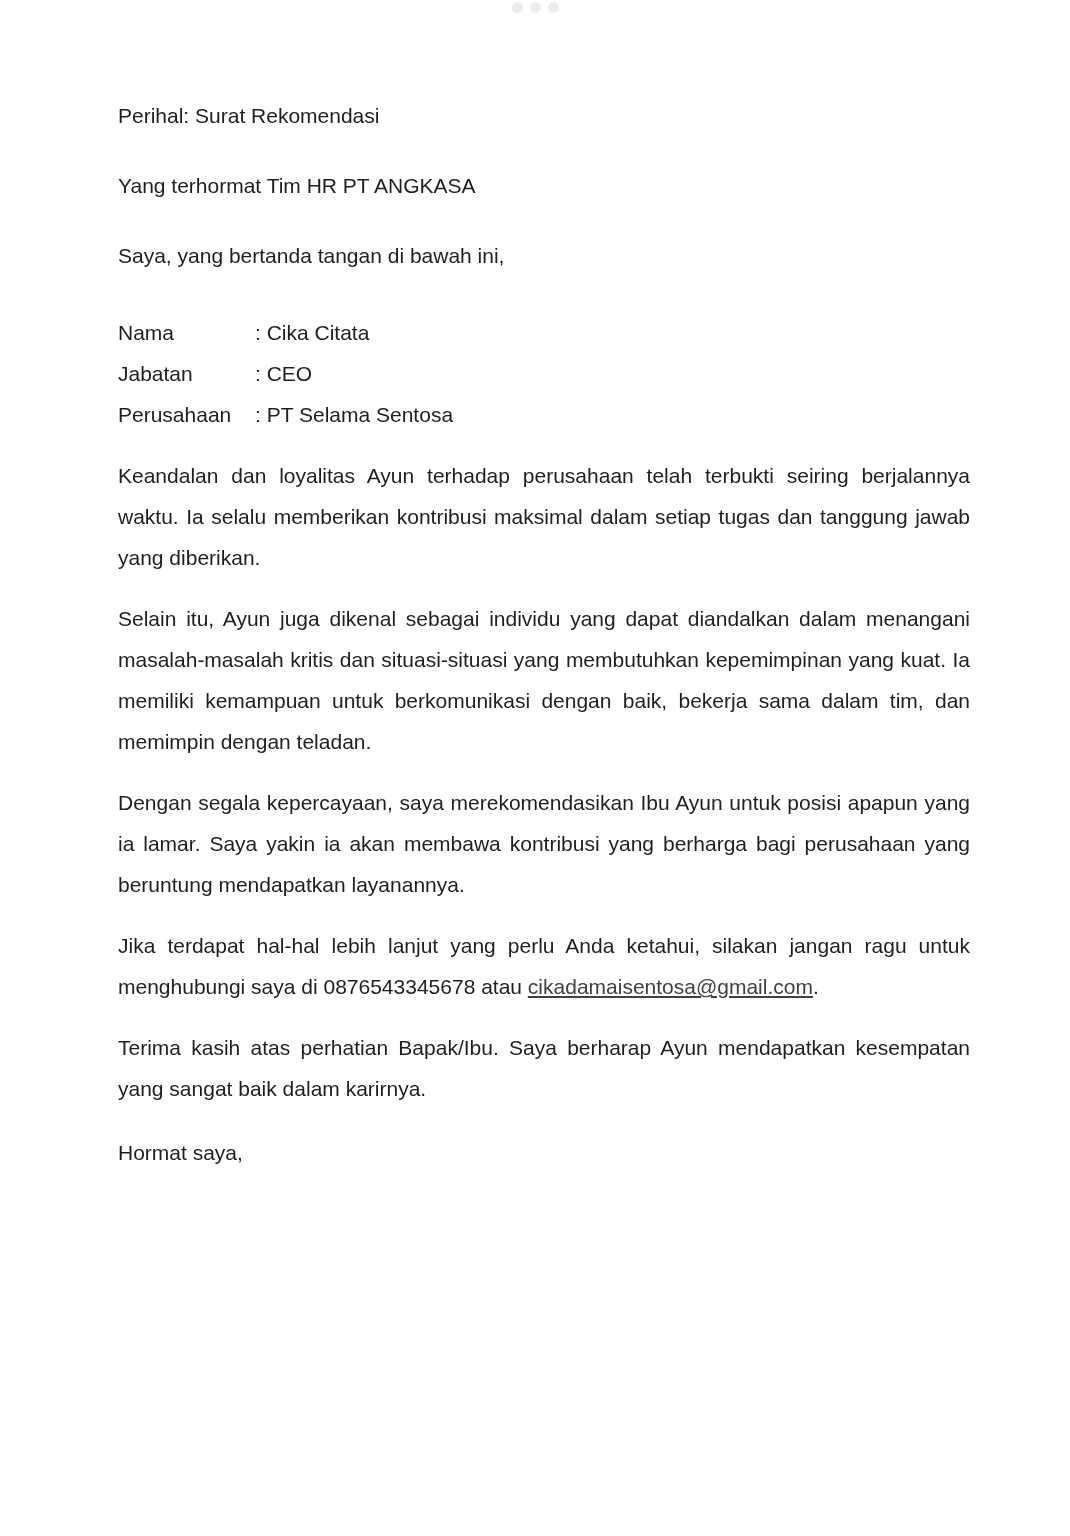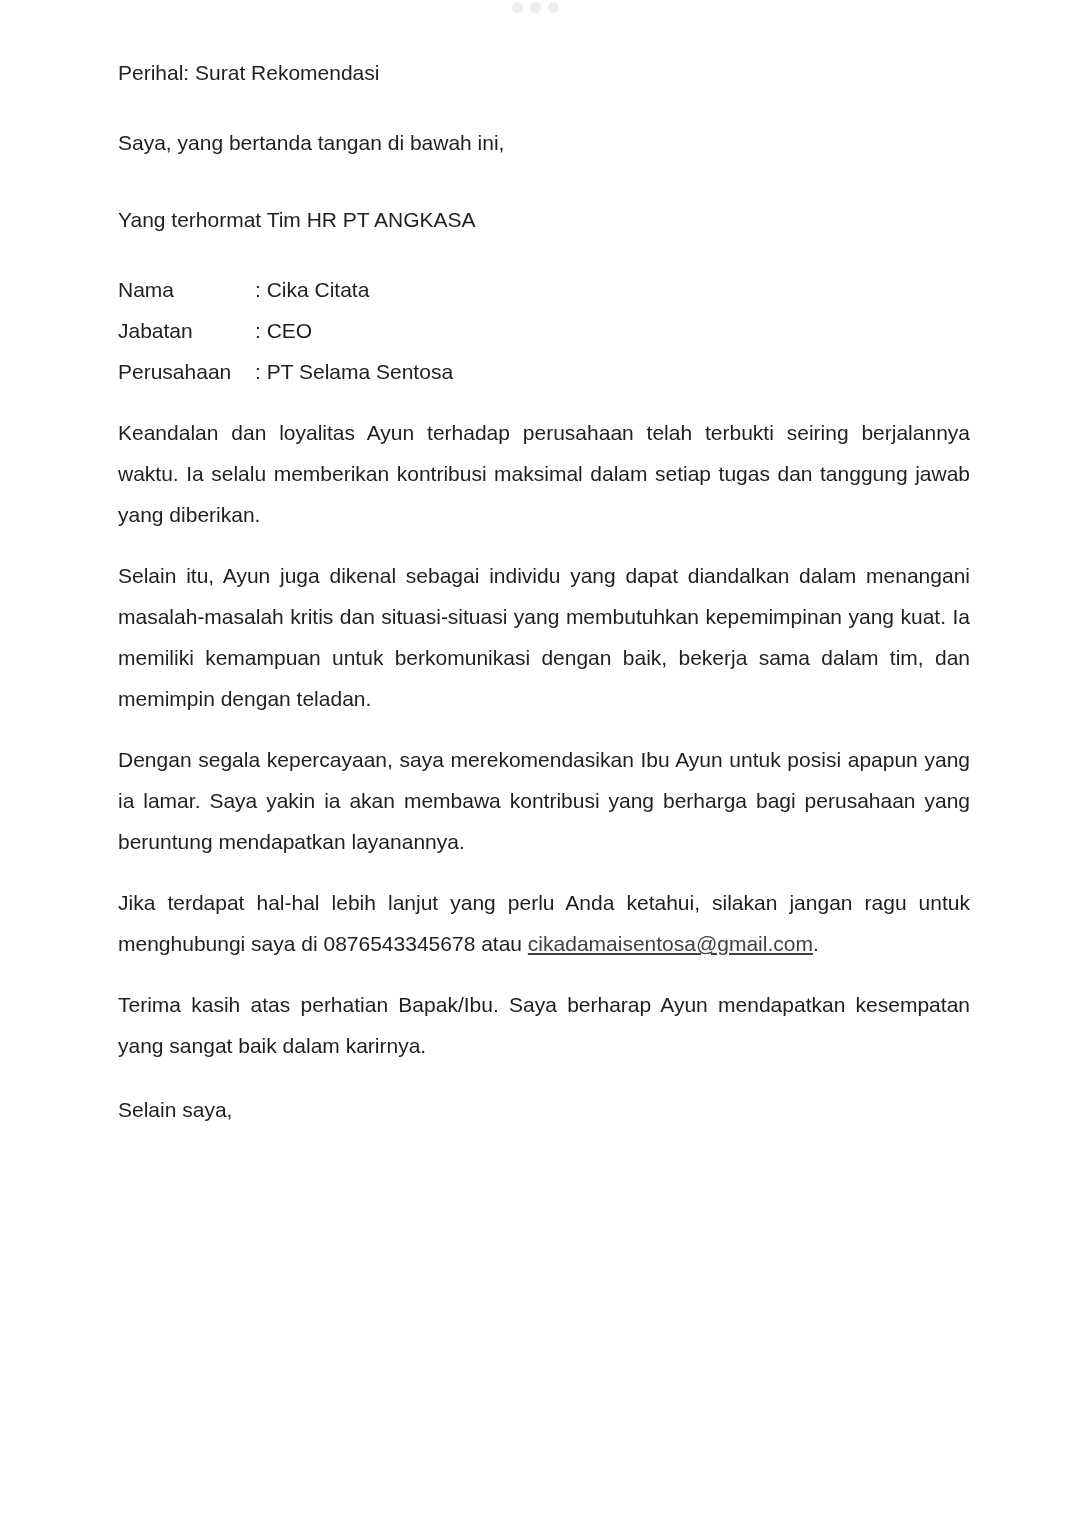--- a/index.html
+++ b/index.html
@@ -24,21 +24,21 @@
     height: 11px;
     border-radius: 50%;
     background: #ededed;
   }
   .doc {
     position: absolute;
     top: 0;
     left: 0;
     width: 1070px;
     height: 1536px;
-    padding: 52px 100px 0 118px;
+    padding: 95px 100px 0 118px;
     color: #1f1f1f;
     font-size: 21px;
     line-height: 41px;
   }
   .line-block { margin-bottom: 29px; }
   .line-block.opening { margin-bottom: 36px; }
   .info-block { margin-bottom: 20px; }
   .info-row { display: flex; line-height: 41px; }
   .info-label {
     display: inline-block;
@@ -65,23 +65,23 @@
 <div class="top-handle">
   <span class="dot"></span>
   <span class="dot"></span>
   <span class="dot"></span>
 </div>
 
 <div class="doc">
 
   <div class="line-block">Perihal: Surat Rekomendasi</div>
 
+  <div class="line-block">Yang terhormat Tim HR PT ANGKASA</div>
+
   <div class="line-block opening">Saya, yang bertanda tangan di bawah ini,</div>
-
-  <div class="line-block">Yang terhormat Tim HR PT ANGKASA</div>
 
   <div class="info-block">
     <div class="info-row">
       <span class="info-label">Nama</span>
       <span class="info-value">: Cika Citata</span>
     </div>
     <div class="info-row">
       <span class="info-label">Jabatan</span>
       <span class="info-value">: CEO</span>
     </div>
@@ -95,16 +95,16 @@
   <p class="para">Keandalan dan loyalitas Ayun terhadap perusahaan telah terbukti seiring berjalannya waktu. Ia selalu memberikan kontribusi maksimal dalam setiap tugas dan tanggung jawab yang diberikan.</p>
 
   <p class="para">Selain itu, Ayun juga dikenal sebagai individu yang dapat diandalkan dalam menangani masalah-masalah kritis dan situasi-situasi yang membutuhkan kepemimpinan yang kuat. Ia memiliki kemampuan untuk berkomunikasi dengan baik, bekerja sama dalam tim, dan memimpin dengan teladan.</p>
 
   <p class="para">Dengan segala kepercayaan, saya merekomendasikan Ibu Ayun untuk posisi apapun yang ia lamar. Saya yakin ia akan membawa kontribusi yang berharga bagi perusahaan yang beruntung mendapatkan layanannya.</p>
 
   <p class="para"><span>Jika terdapat hal-hal lebih lanjut yang perlu Anda ketahui, silakan jangan ragu untuk menghubungi saya di 0876543345678 atau </span><a class="email-link" href="#">cikadamaisentosa@gmail.com</a><span>.</span></p>
 
   <p class="para closing">Terima kasih atas perhatian Bapak/Ibu. Saya berharap Ayun mendapatkan kesempatan yang sangat baik dalam karirnya.</p>
 
-  <div class="line-block sign-off">Selain saya,</div>
+  <div class="line-block sign-off">Hormat saya,</div>
 
 
 </div>
 
 </body></html>

